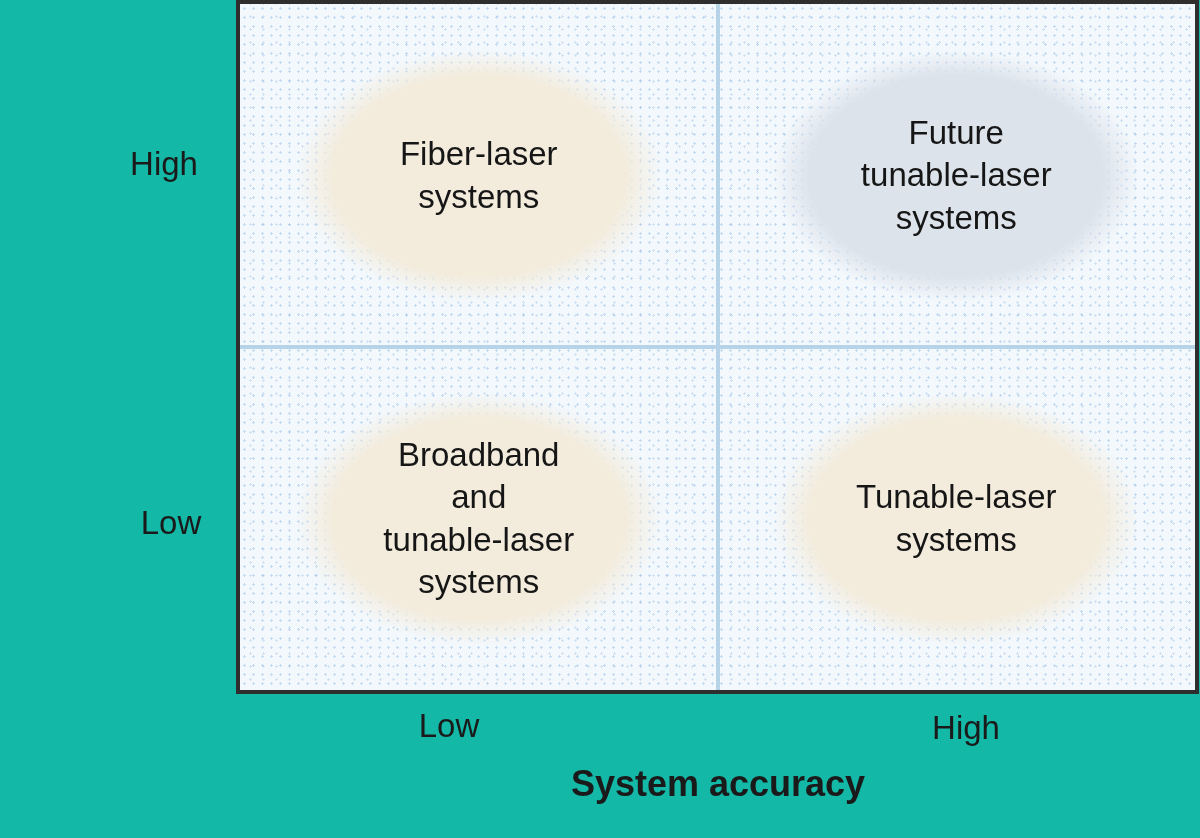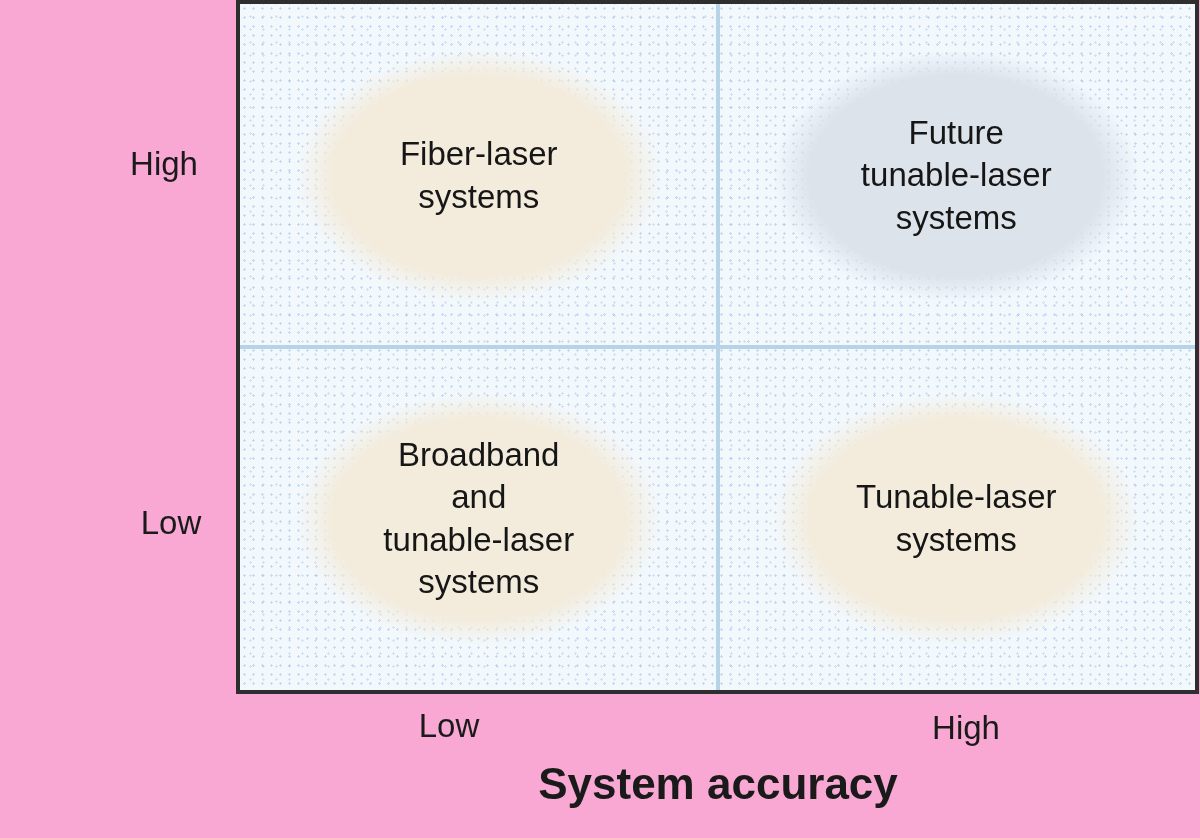--- a/index.html
+++ b/index.html
@@ -1,20 +1,20 @@
 <!DOCTYPE html>
 <html><head>
 <meta charset="utf-8">
 <style>
   html, body { margin: 0; padding: 0; background: #ffffff; }
   .canvas {
     position: relative;
     width: 1200px;
     height: 838px;
-    background: #f9a8d4;
+    background: #14b8a6;
     font-family: "Liberation Sans", "DejaVu Sans", sans-serif;
     color: #1a1a1a;
     overflow: hidden;
   }
 
   
   .chart {
     position: absolute;
     left: 236px;
     top: 0;
@@ -93,21 +93,21 @@
     font-size: 34px;
     font-weight: bold;
     text-align: center;
     line-height: 1.3;
     white-space: pre-line;
   }
   .x-title {
     position: absolute;
     left: 718px; top: 784px;
     transform: translate(-50%, -50%);
-    font-size: 44px;
+    font-size: 36px;
     font-weight: bold;
     white-space: nowrap;
   }
 </style>
 </head>
 <body>
 
 <div class="canvas">
 
   <div class="tick y-high">High</div>

